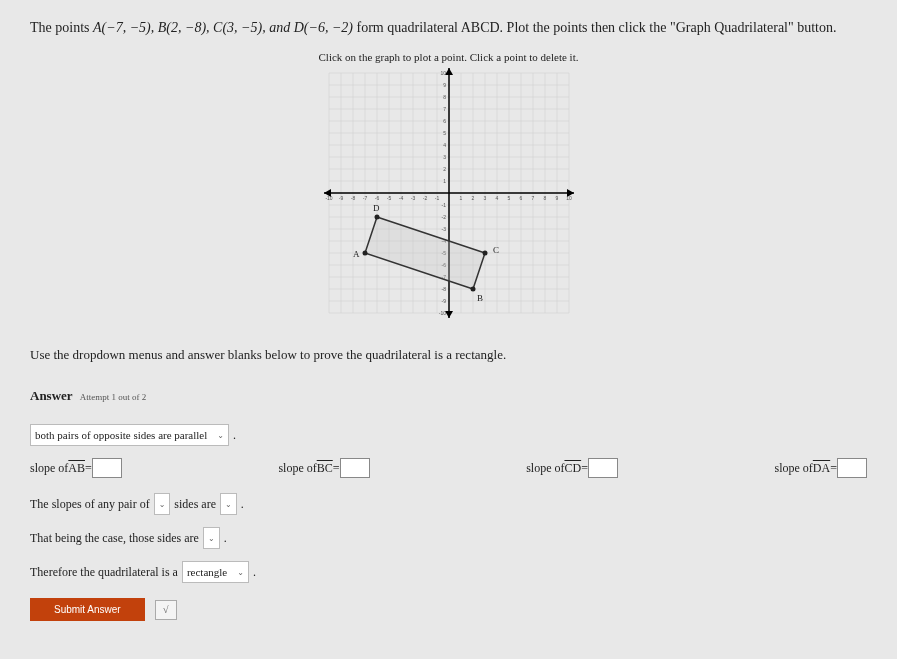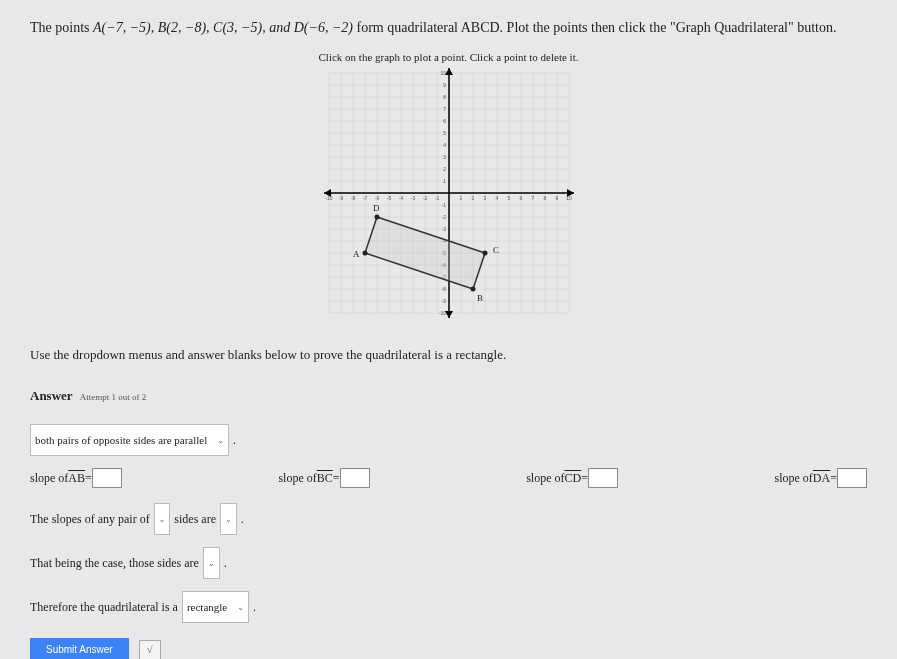--- a/index.html
+++ b/index.html
@@ -25,34 +25,34 @@
   .slope-item { display: flex; align-items: center; }
   .overline { text-decoration: overline; }
   .input-box {
     width: 30px; height: 20px; border: 1px solid #888; background: #fff; display: inline-block;
   }
   .dropdown {
     background: #fff;
     border: 1px solid #bbb;
     font-size: 11px;
     padding: 1px 4px;
-    height: 32px;
+    height: 22px;
     display: inline-flex;
     align-items: center;
     gap: 10px;
     min-width: 14px;
   }
   .dropdown.wide { min-width: 100px; }
   .chev { font-size: 8px; color: #666; }
   .submit-row { margin-top: 15px; display: flex; align-items: center; gap: 10px; }
   .submit-btn {
-    background: #3b82f6;
+    background: #c2410c;
     color: #fff;
     border: none;
-    padding: 6px 16px;
+    padding: 6px 24px;
     font-size: 10px;
     font-family: Arial, sans-serif;
   }
   .check-btn {
     width: 22px; height: 20px;
     border: 1px solid #aaa;
     background: #f4f4f4;
     display: inline-flex; align-items: center; justify-content: center;
     font-size: 10px; color: #666;
   }

